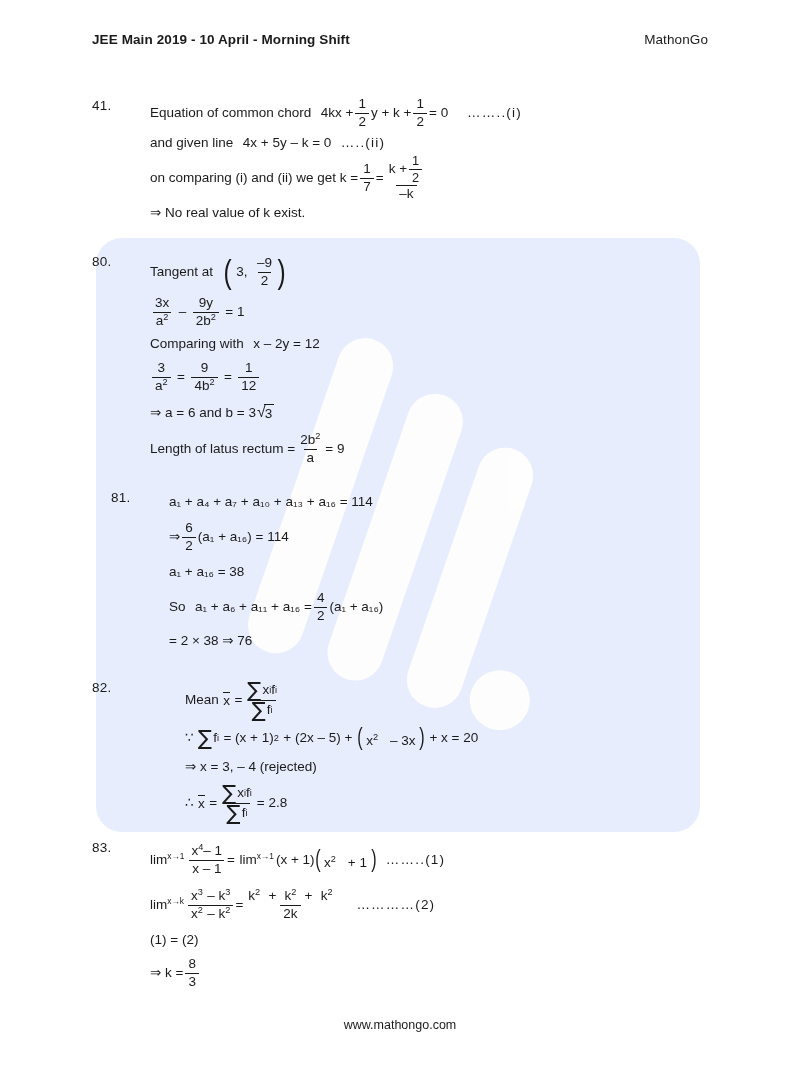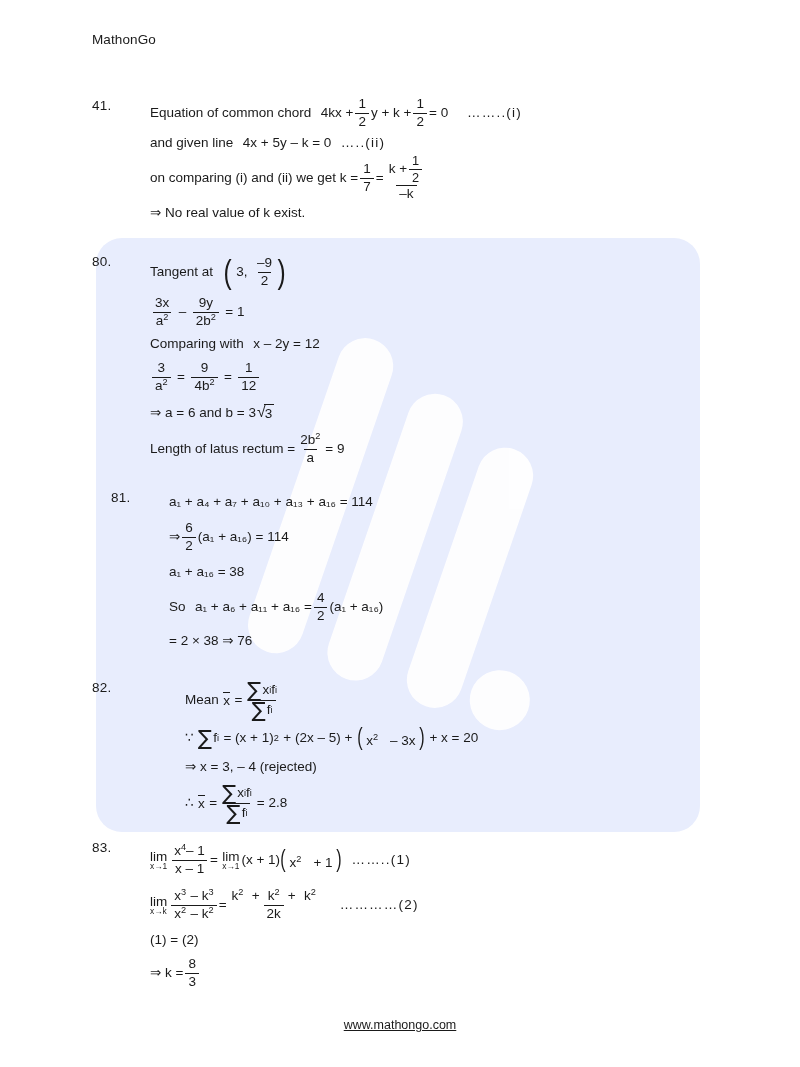--- a/index.html
+++ b/index.html
@@ -131,21 +131,21 @@
   }
   .sqrt .radical { font-size: 1.18em; line-height: 1; }
   .sqrt .radicand {
     border-top: 1.2px solid #1a1a1a;
     padding: 1px 2px 0 1px;
     margin-left: -2px;
   }
 
   .limop {
     display: inline-flex;
-    flex-direction: column;
+    flex-direction: row;
     vertical-align: middle;
     line-height: 1.0;
     margin-right: 2px;
   }
   .limop .lim-main { font-size: 1em; }
   .limop .lim-sub { font-size: .62em; margin-top: -1px; }
 
   .sigma-term {
     display: inline-flex;
     align-items: center;
@@ -174,29 +174,29 @@
   .dots { letter-spacing: 1.2px; }
 
   
   .footer {
     position: absolute;
     left: 0;
     right: 0;
     top: 1018px;
     text-align: center;
     font-size: 12.5px;
-    text-decoration: underline;
   }
 </style>
 </head>
 <body>
 
 <div class="page">
 
   <div class="header">
+    <span class="header-left">JEE Main 2019 - 10 April - Morning Shift</span>
     <span class="header-right">MathonGo</span>
   </div>
 
   <div class="highlight-panel"></div>
   <div class="watermark">
     <svg width="604" height="594" viewBox="0 0 604 594" aria-hidden="true">
       <g fill="#ffffff" opacity="0.93">
         <g transform="rotate(19 302 297)">
           <rect x="188" y="120" width="56" height="330" rx="28"></rect>
           <rect x="272" y="150" width="56" height="300" rx="28"></rect>

